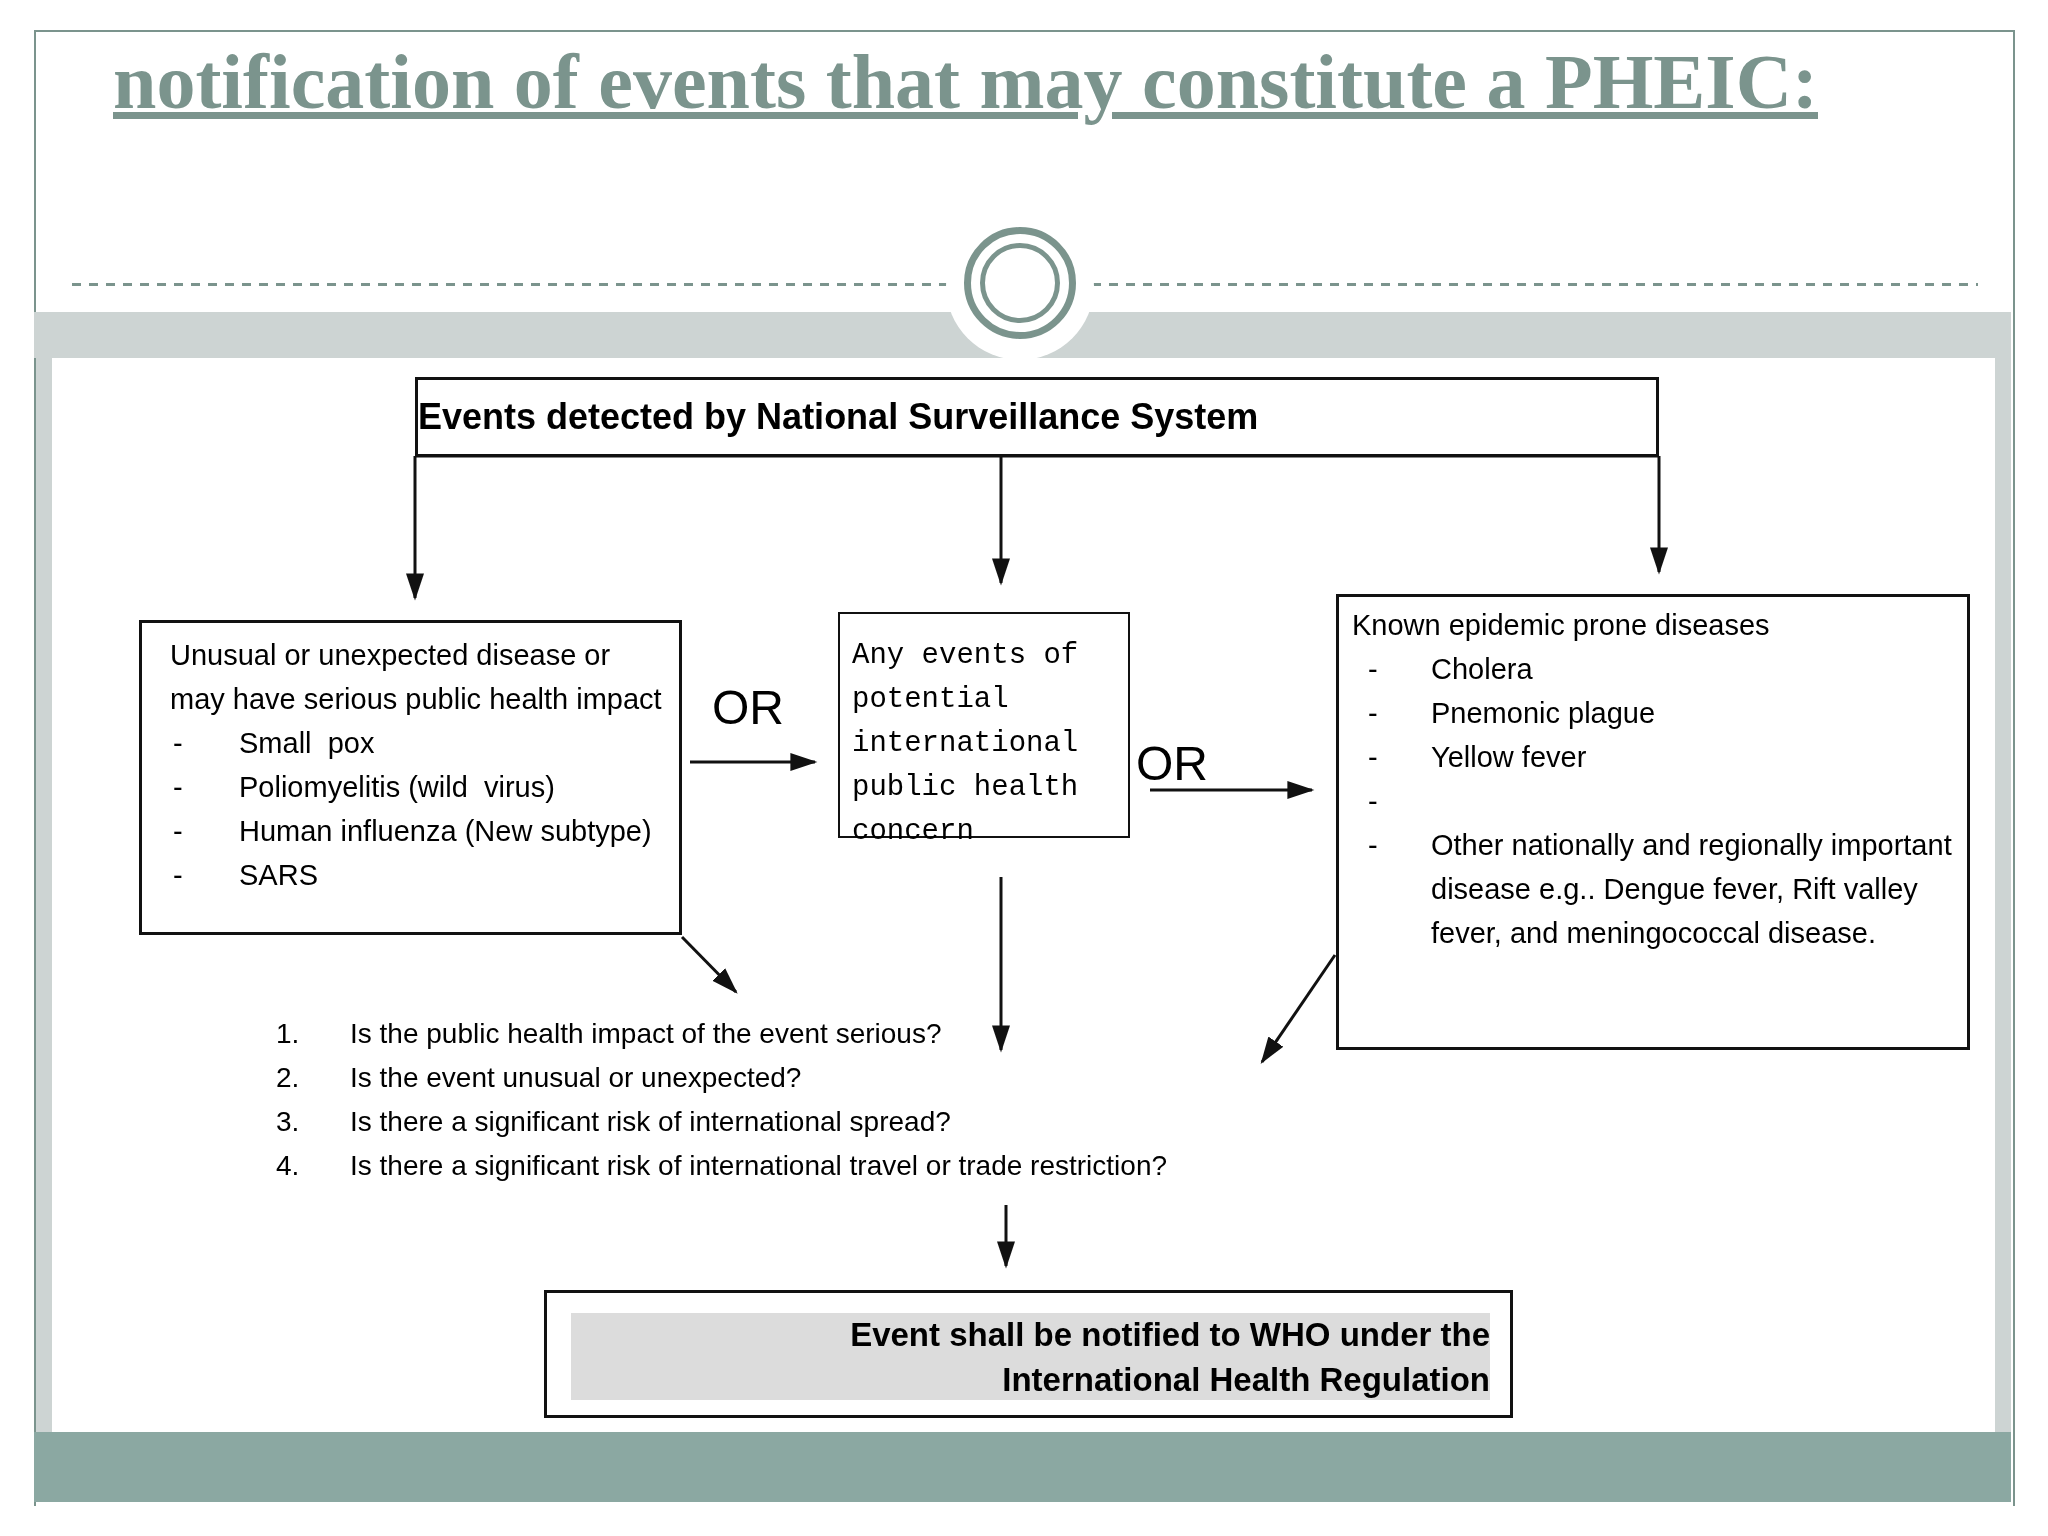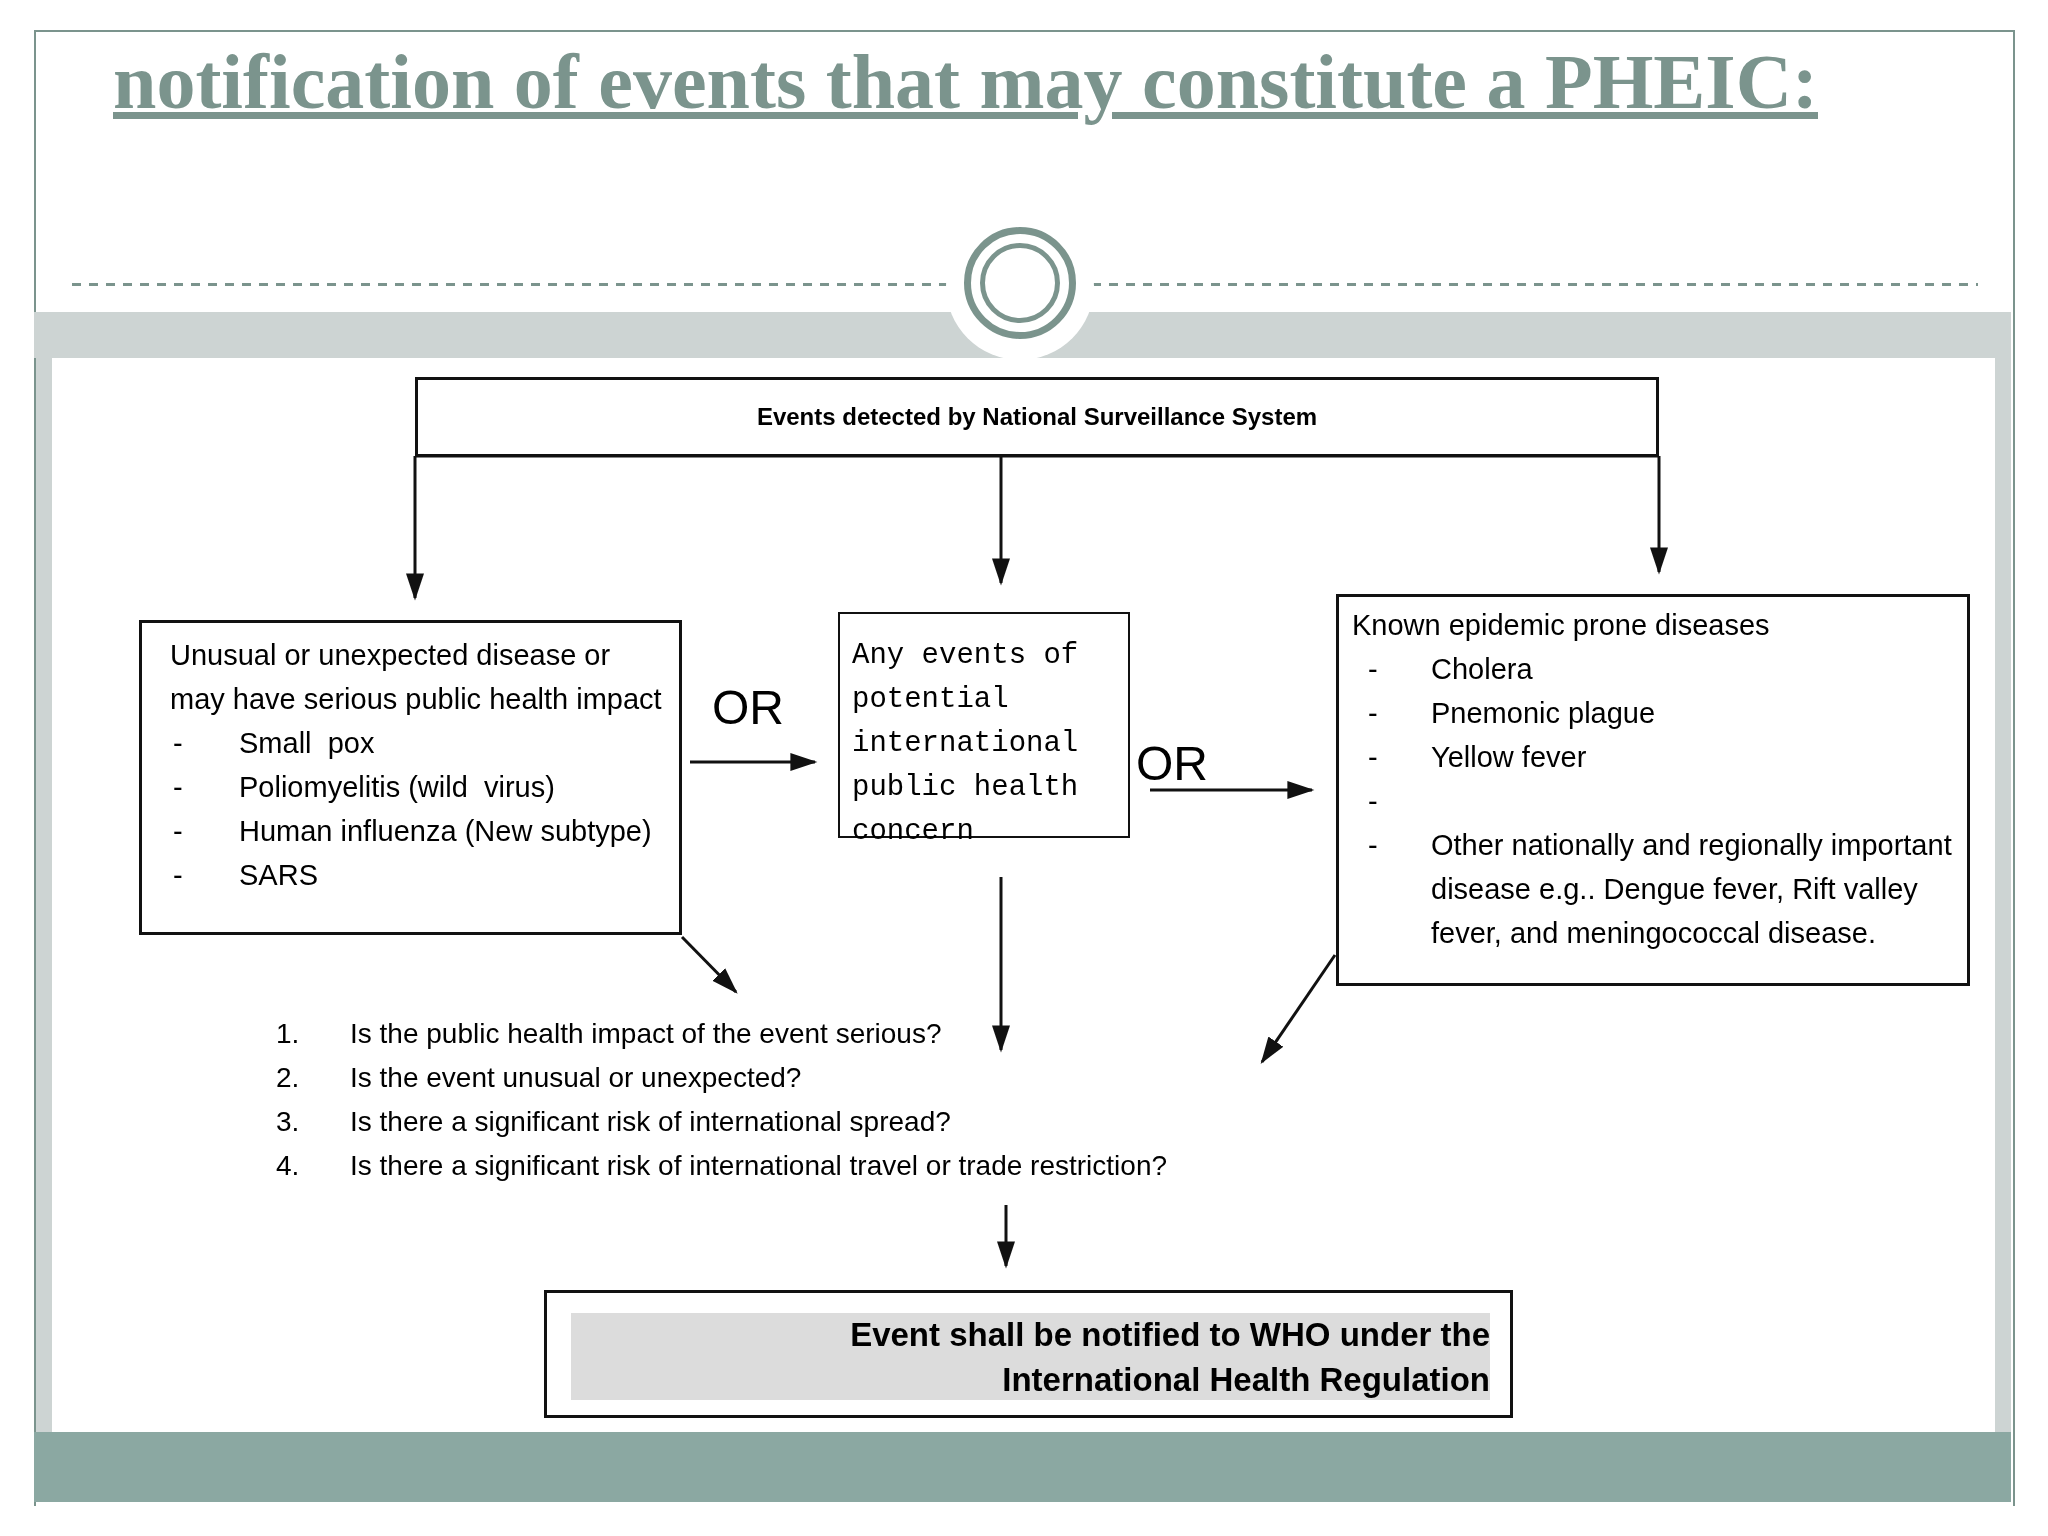--- a/index.html
+++ b/index.html
@@ -23,25 +23,25 @@
               border:7px solid #7b948d;background:#ffffff;box-sizing:border-box;}
   .ring-inner{position:absolute;left:980px;top:243px;width:80px;height:80px;border-radius:50%;
               border:5px solid #7b948d;background:#ffffff;box-sizing:border-box;}
   
   .stripe{position:absolute;top:358px;width:16px;height:1074px;background:#cdd4d3;}
   .stripe.left{left:36px;} .stripe.right{left:1995px;}
   .footerband{position:absolute;left:34px;top:1432px;width:1977px;height:70px;background:#8ba8a2;}
   
   .fbox{position:absolute;background:#ffffff;border:3px solid #111;box-sizing:border-box;
         font-size:29px;line-height:44px;}
-  .box-top{left:415px;top:377px;width:1244px;height:80px;display:flex;align-items:center;justify-content:center;
-           font-weight:bold;font-size:24px;}
+  .box-top{left:415px;top:377px;width:1244px;height:80px;display:flex;align-items:center;
+           font-weight:bold;font-size:36px;}
   .box-left{left:139px;top:620px;width:543px;height:315px;padding:10px 14px 0 28px;}
   .box-mid{left:838px;top:612px;width:292px;height:226px;border-width:2px;padding:20px 8px 0 12px;font-family:Liberation Mono, monospace;}
-  .box-right{left:1336px;top:594px;width:634px;height:392px;padding:6px 10px 0 13px;}
+  .box-right{left:1336px;top:594px;width:634px;height:456px;padding:6px 10px 0 13px;}
   .li-row{display:flex;}
   .dash-l{width:66px;flex:none;padding-left:3px;}
   .dash-r{width:63px;flex:none;padding-left:16px;}
   .itext{flex:1;white-space:pre-wrap;}
   
   .orlbl{position:absolute;font-size:48px;font-weight:normal;}
   .or-left{left:712px;top:680px;}
   .or-right{left:1136px;top:736px;}
   
   .questions{position:absolute;left:276px;top:1012px;width:1140px;font-size:28px;line-height:44px;}

